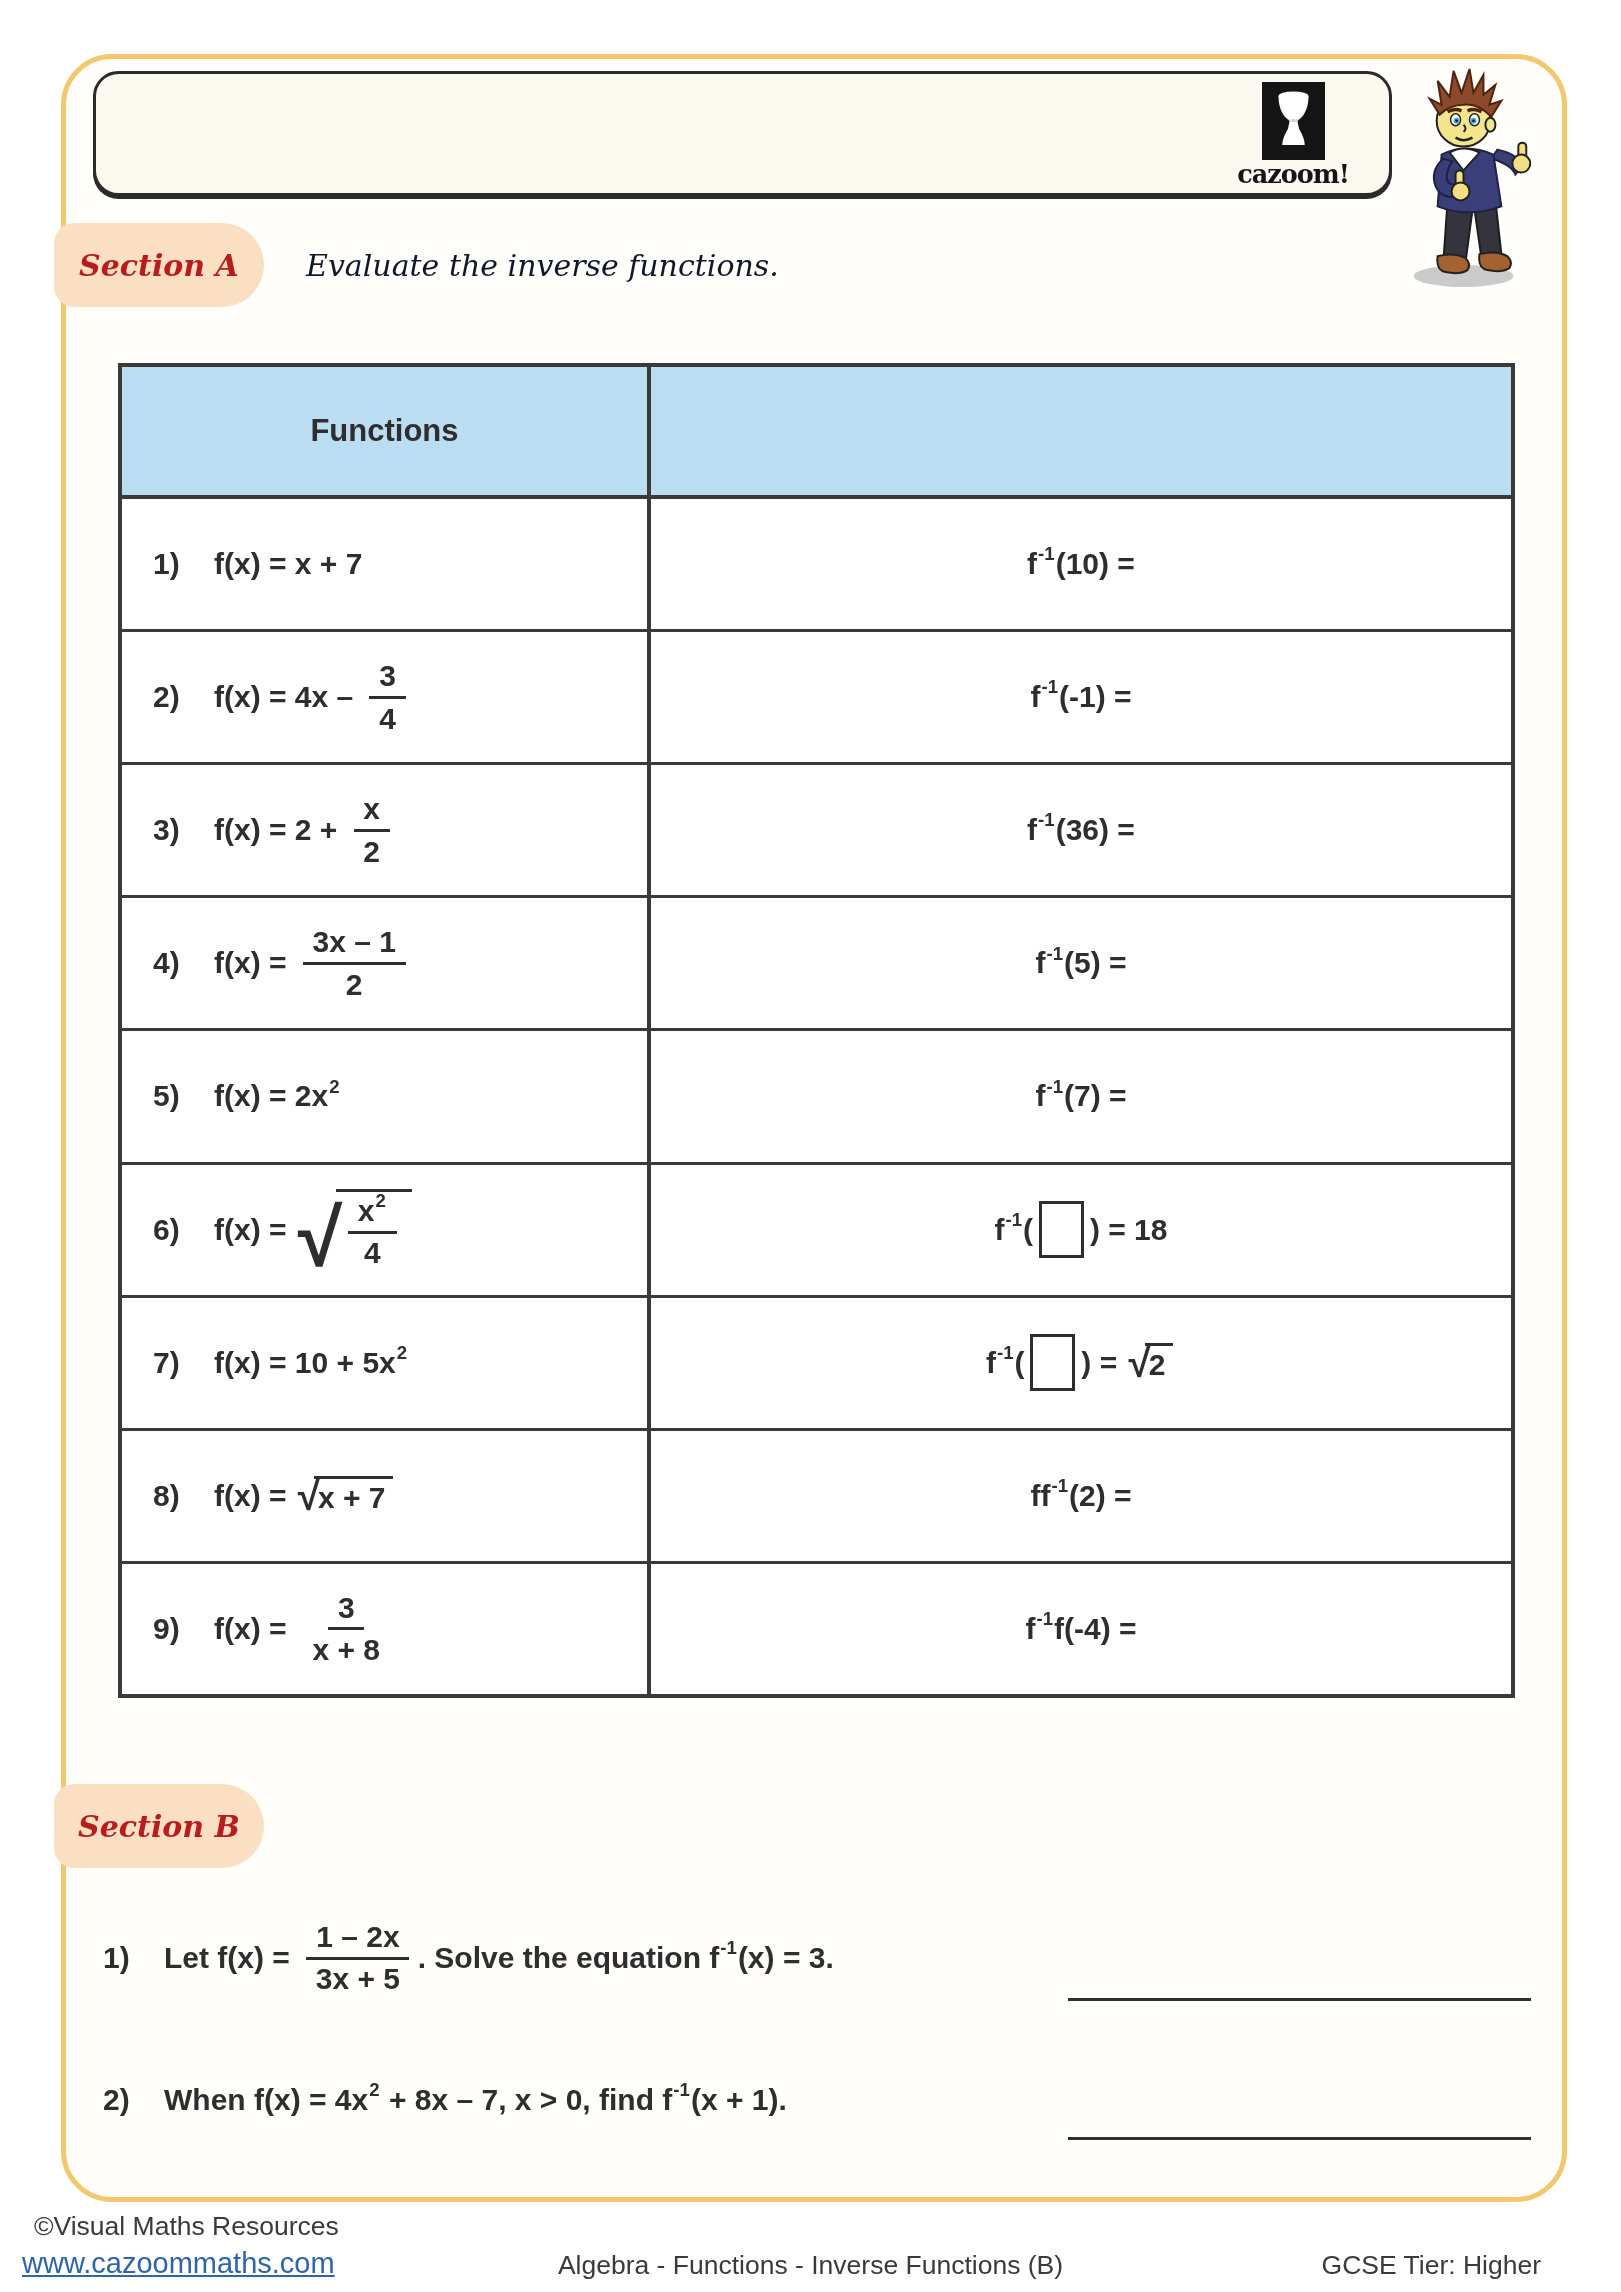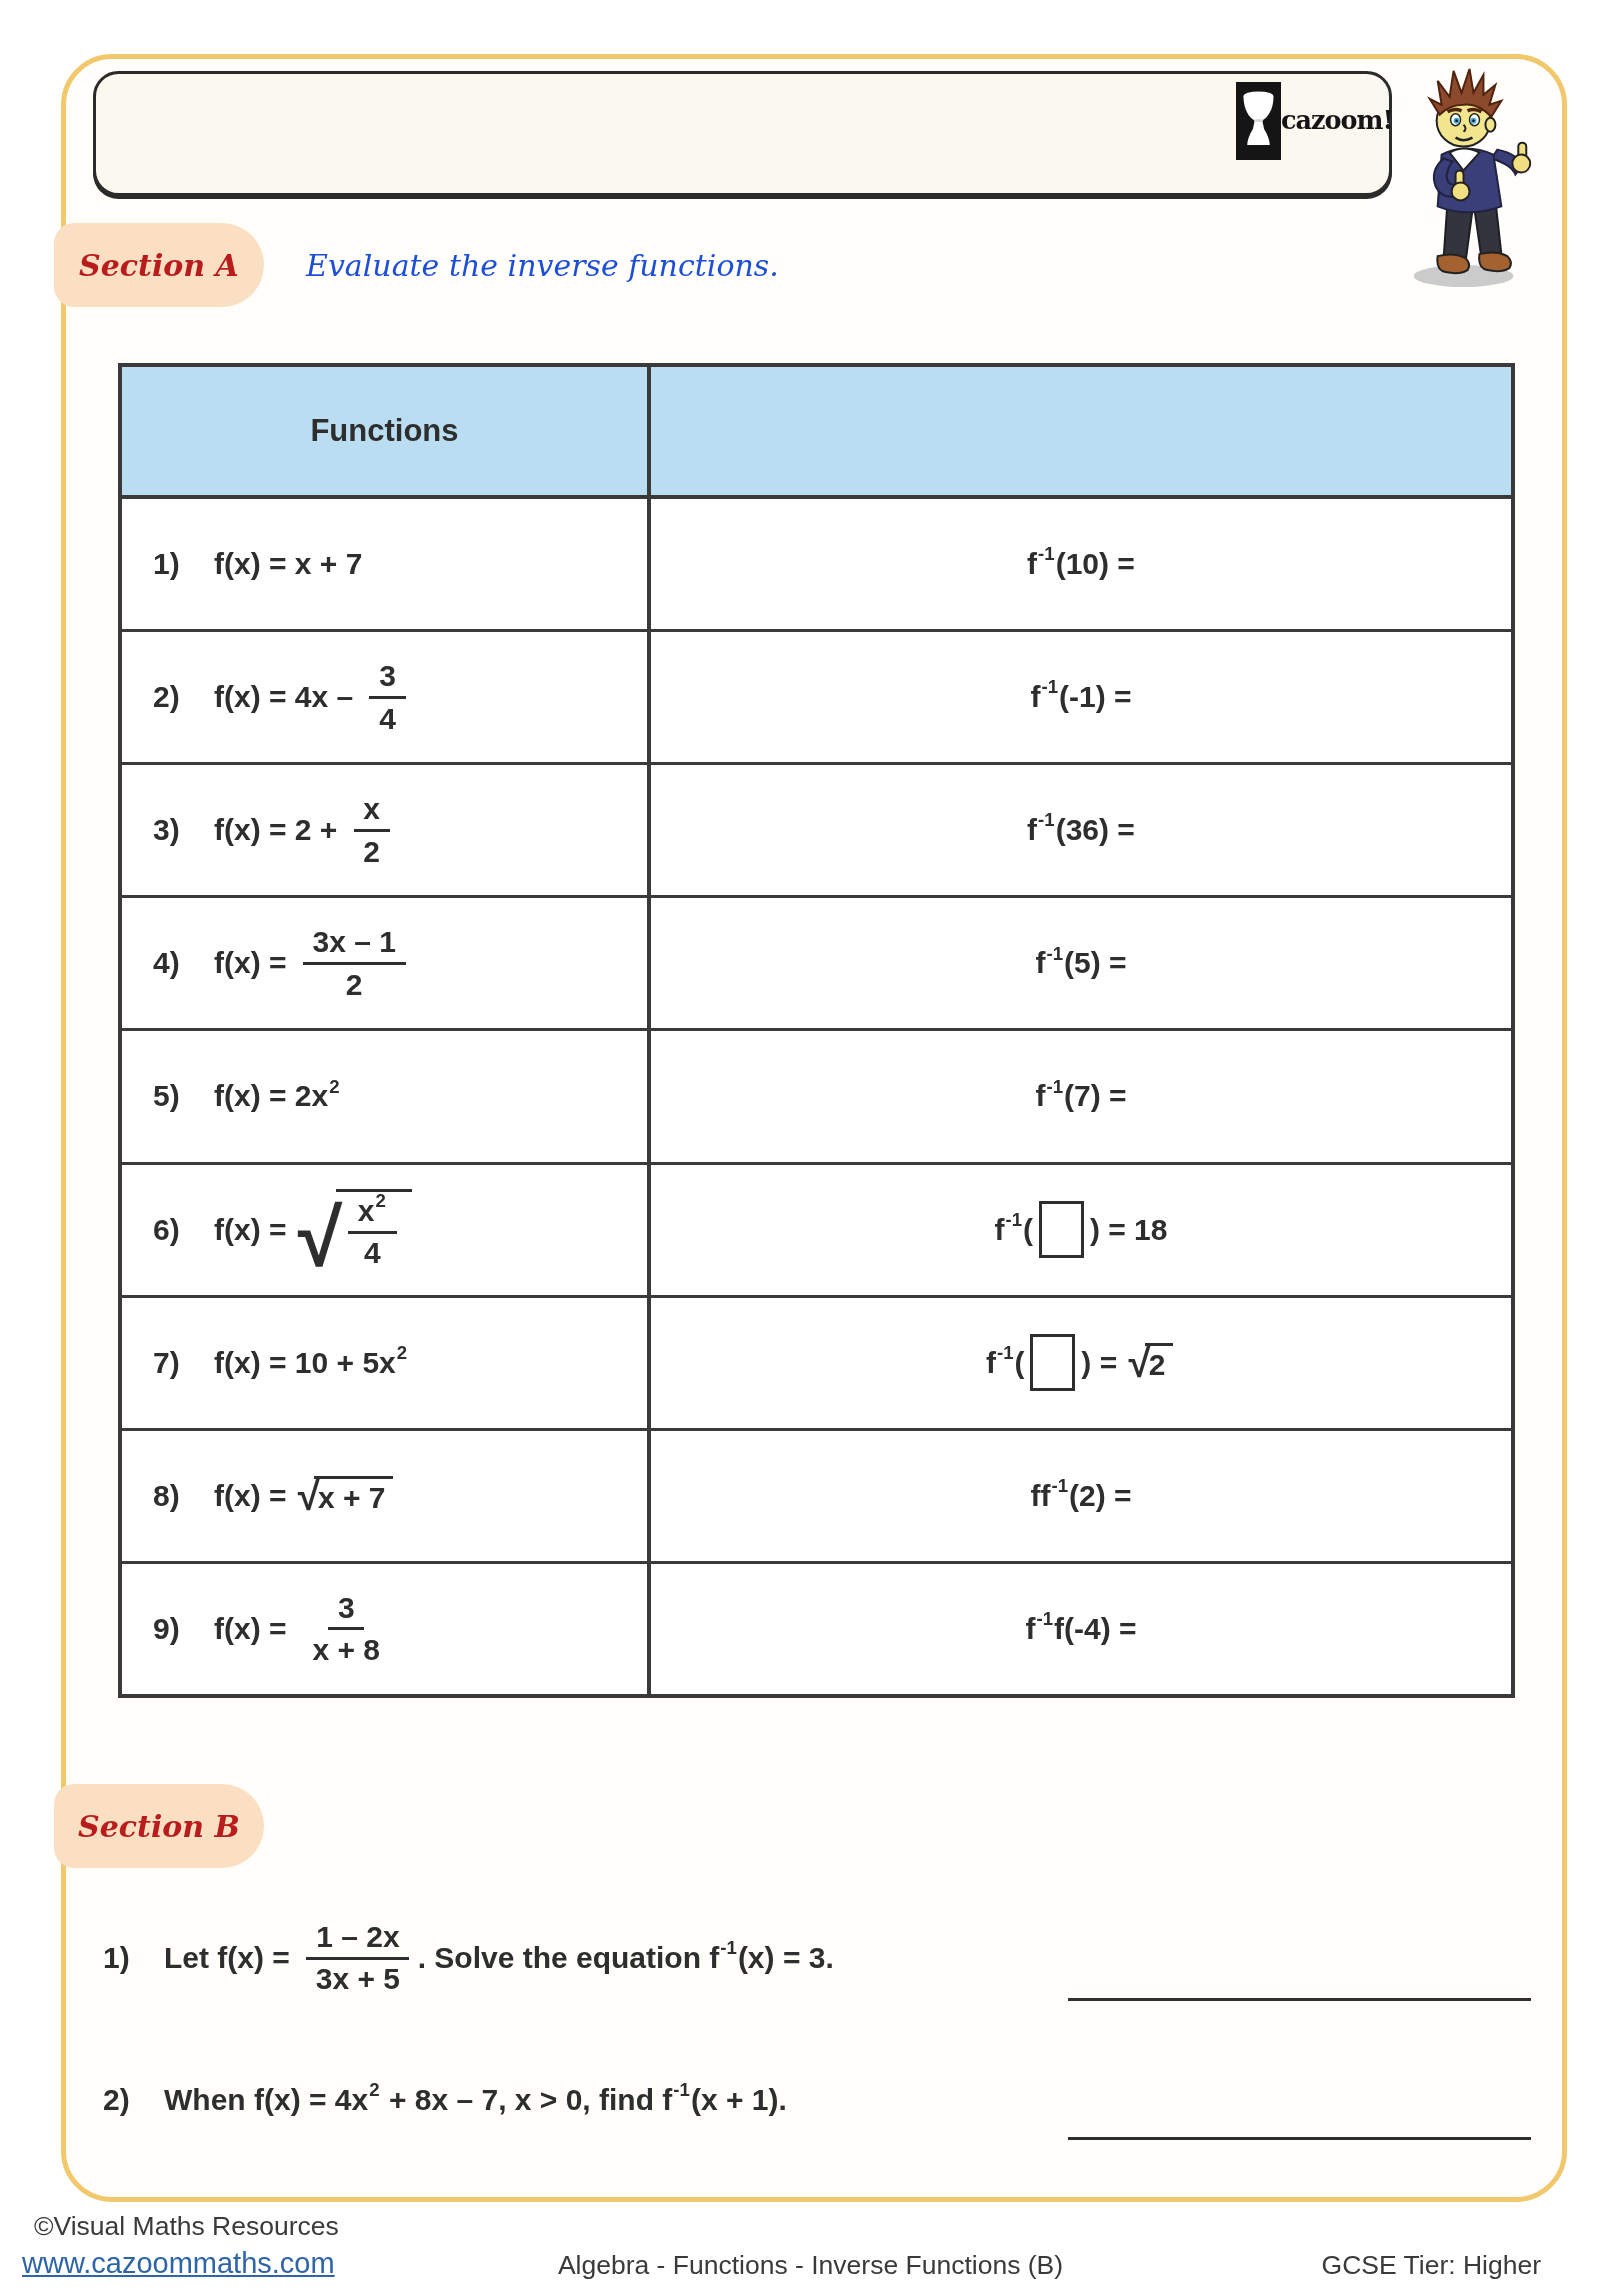--- a/index.html
+++ b/index.html
@@ -10,37 +10,37 @@
   .page-frame { position:absolute; left:61px; top:54px; width:1506px; height:2148px;
                 border:5.9px solid #F2C86D; border-radius:51px; background:#fffefb; }
 
   
   .title-box { position:absolute; left:93px; top:71px; width:1299px; height:125px;
                background:#FBF8F0; border:3.9px solid #2b2b2b; border-radius:25.5px;
                box-shadow:0 2.9px 0 #2b2b2b; }
   .title { position:absolute; left:43px; top:0; height:100%; display:flex; align-items:center;
            font-size:41px; font-weight:bold; letter-spacing:0.5px; color:#2b2b2b; }
   .logo { position:absolute; right:39px; top:7.8px; width:114px; display:flex;
-          flex-direction:row; align-items:center; }
+          flex-direction:column; align-items:center; }
   .logo-square { width:63px; height:78px; background:#151515; display:flex;
                  align-items:center; justify-content:center; }
   .logo-text { font-family:"DejaVu Serif", serif; font-weight:bold; font-size:25.5px;
                letter-spacing:-1px; color:#151515; margin-top:-1px; }
   .mascot { position:absolute; left:1400px; top:59px; width:143px; height:229px; }
 
   
   .pill { position:absolute; left:54px; width:210px; height:84px; background:#FBDFC2;
           border-radius:21.6px 45px 45px 21.6px; display:flex; align-items:center;
           justify-content:center; font-family:"DejaVu Serif", serif; font-style:italic;
           font-weight:bold; font-size:30px; color:#b91c1c; }
   .pill-a { top:223px; }
   .pill-b { top:1784px; }
   .instruction { position:absolute; left:306px; top:223px; height:84px; display:flex;
                  align-items:center; font-family:"DejaVu Serif", serif; font-style:italic;
-                 font-size:30px; color:#1d4ed8; }
+                 font-size:30px; color:#0f172a; }
 
   
   .wtable { position:absolute; left:118px; top:363px; width:1397px; height:1335px;
             border:4.9px solid #3a3a3a; background:#fff; display:flex; flex-direction:column; }
   .thead { display:flex; height:132px; flex-shrink:0; background:#BBDDF1;
            border-bottom:4.9px solid #3a3a3a; font-weight:bold; font-size:31px; color:#2e2e2e; }
   .th-func { width:529px; border-right:4.9px solid #3a3a3a; display:flex;
              align-items:center; justify-content:center; }
   .th-sol  { flex:1; display:flex; align-items:center; justify-content:center; }
   .tbody { flex:1; display:flex; flex-direction:column; }

